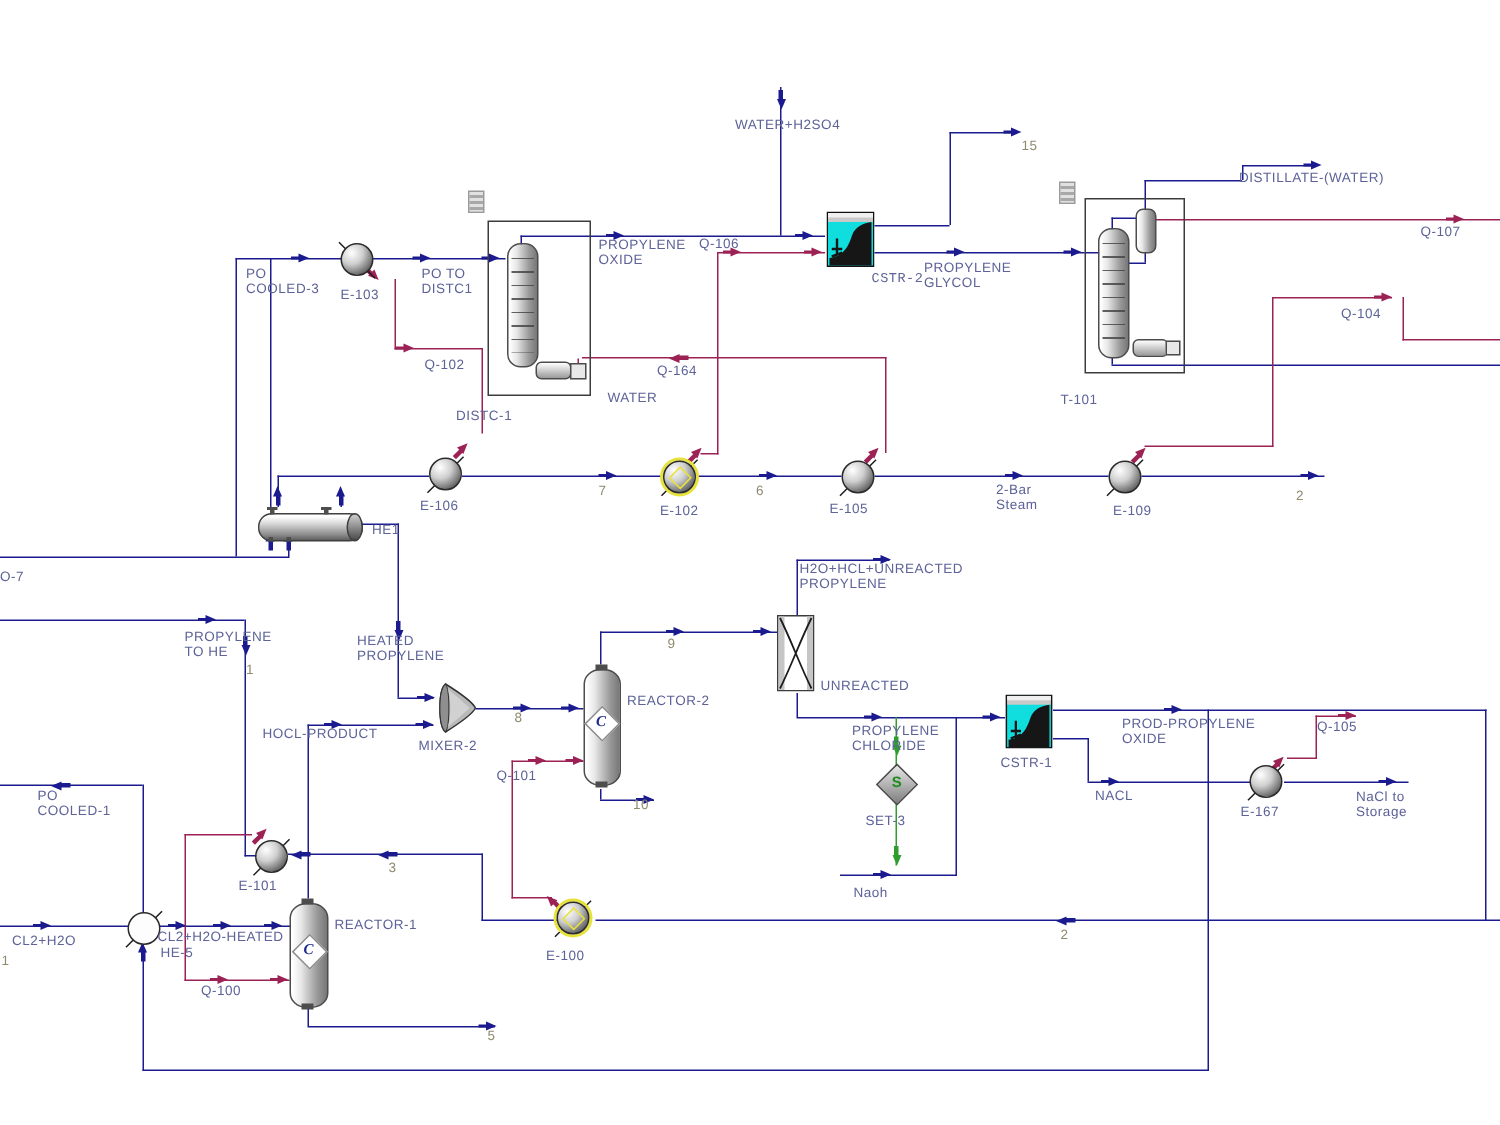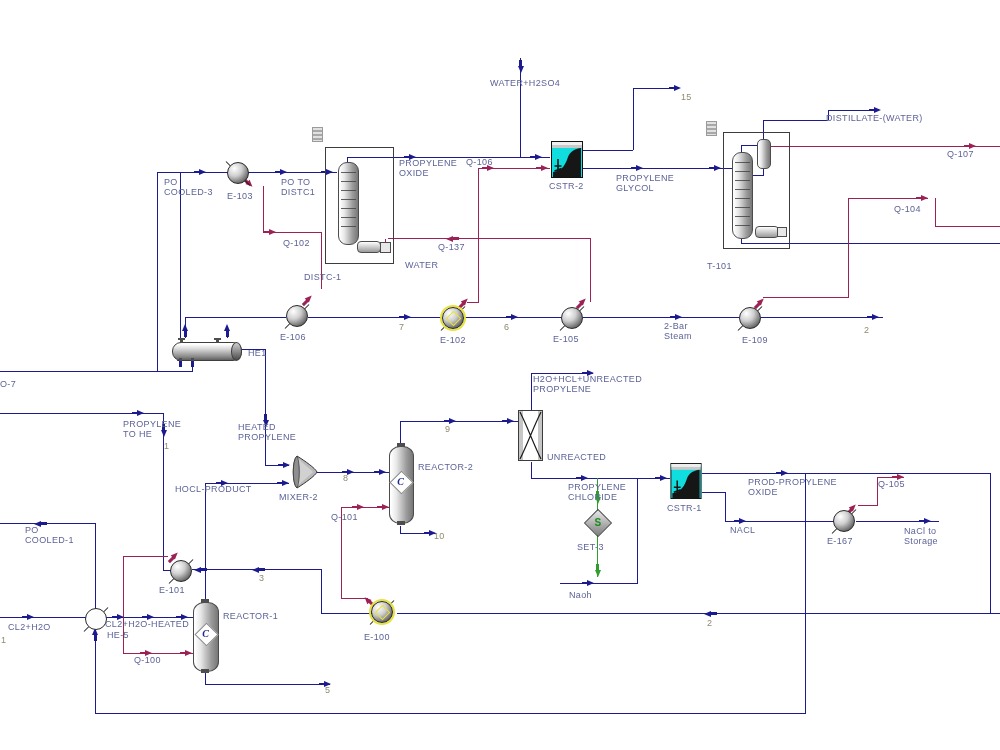--- a/index.html
+++ b/index.html
@@ -521,24 +521,24 @@
     <div class="lbl" style="left: 164px; top: 178px;">PO
 COOLED-3</div>
     <div class="lbl" style="left: 227px; top: 192px;">E-103</div>
     <div class="lbl" style="left: 265px; top: 178px; padding-left: 16px;">PO TO
 DISTC1</div>
     <div class="lbl" style="left: 251px; top: 239px; padding-left: 32px;">Q-102</div>
     <div class="lbl" style="left: 304px; top: 273px;">DISTC-1</div>
     <div class="lbl" style="left: 399px; top: 159px;">PROPYLENE
 OXIDE</div>
     <div class="lbl" style="left: 405px; top: 261px;">WATER</div>
-    <div class="lbl" style="left: 438px; top: 243px;">Q-137</div>
+    <div class="lbl" style="left: 438px; top: 243px;">Q-164</div>
     <div class="lbl" style="left: 490px; top: 79px;">WATER+H2SO4</div>
     <div class="lbl" style="left: 466px; top: 158px;">Q-106</div>
-    <div class="lbl" style="left: 549px; top: 182px;">CSTR-2</div>
+    <div class="lbl" style="left: 581px; top: 182px; font-family: Liberation Mono, monospace;">CSTR-2</div>
     <div class="lbl num" style="left: 681px; top: 93px;">15</div>
     <div class="lbl" style="left: 616px; top: 174px;">PROPYLENE
 GLYCOL</div>
     <div class="lbl" style="left: 707px; top: 262px;">T-101</div>
     <div class="lbl" style="left: 826px; top: 114px;">DISTILLATE-(WATER)</div>
     <div class="lbl" style="left: 947px; top: 150px;">Q-107</div>
     <div class="lbl" style="left: 894px; top: 205px;">Q-104</div>
     <div class="lbl" style="left: 280px; top: 333px;">E-106</div>
     <div class="lbl num" style="left: 399px; top: 323px;">7</div>
     <div class="lbl" style="left: 440px; top: 336px;">E-102</div>
@@ -554,21 +554,21 @@
 TO HE</div>
     <div class="lbl num" style="left: 164px; top: 442px;">1</div>
     <div class="lbl" style="left: 238px; top: 423px;">HEATED
 PROPYLENE</div>
     <div class="lbl" style="left: 175px; top: 485px;">HOCL-PRODUCT</div>
     <div class="lbl" style="left: 279px; top: 493px;">MIXER-2</div>
     <div class="lbl num" style="left: 343px; top: 474px;">8</div>
     <div class="lbl" style="left: 418px; top: 463px;">REACTOR-2</div>
     <div class="lbl num" style="left: 445px; top: 425px;">9</div>
     <div class="lbl" style="left: 331px; top: 513px;">Q-101</div>
-    <div class="lbl num" style="left: 422px; top: 532px; margin-left: 12px;">10</div>
+    <div class="lbl num" style="left: 422px; top: 532px;">10</div>
     <div class="lbl" style="left: 533px; top: 375px;">H2O+HCL+UNREACTED
 PROPYLENE</div>
     <div class="lbl" style="left: 547px; top: 453px;">UNREACTED</div>
     <div class="lbl" style="left: 568px; top: 483px;">PROPYLENE
 CHLORIDE</div>
     <div class="lbl" style="left: 577px; top: 543px;">SET-3</div>
     <div class="lbl" style="left: 569px; top: 591px;">Naoh</div>
     <div class="lbl" style="left: 667px; top: 504px;">CSTR-1</div>
     <div class="lbl" style="left: 748px; top: 478px;">PROD-PROPYLENE
 OXIDE</div>

